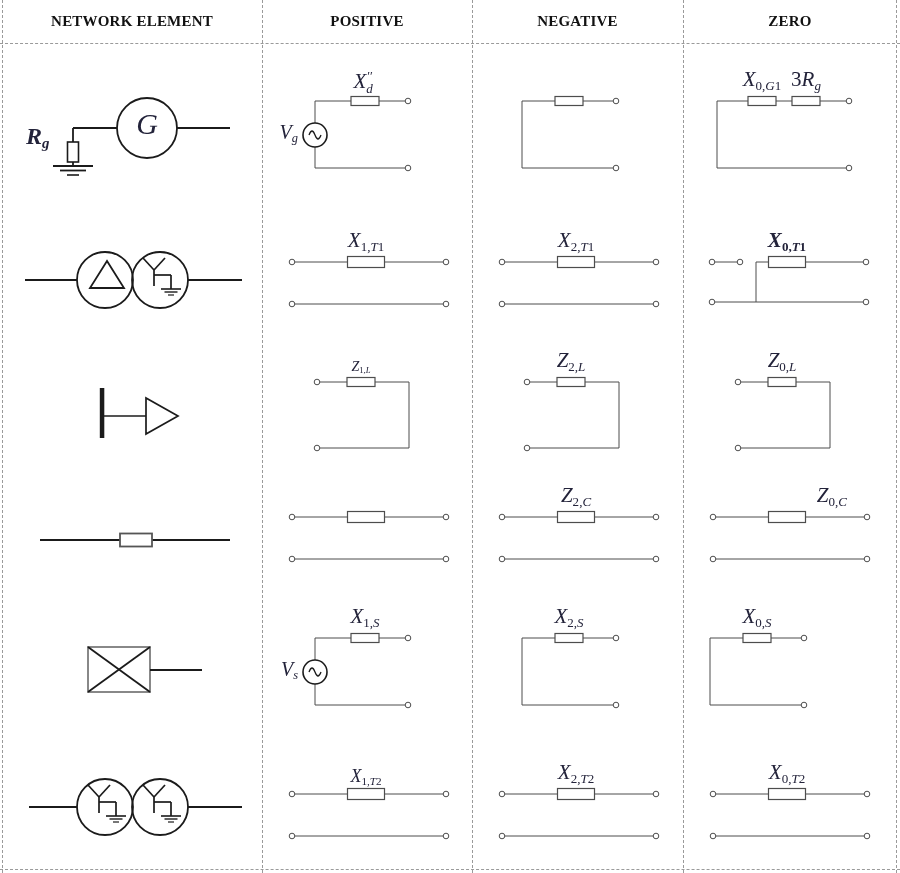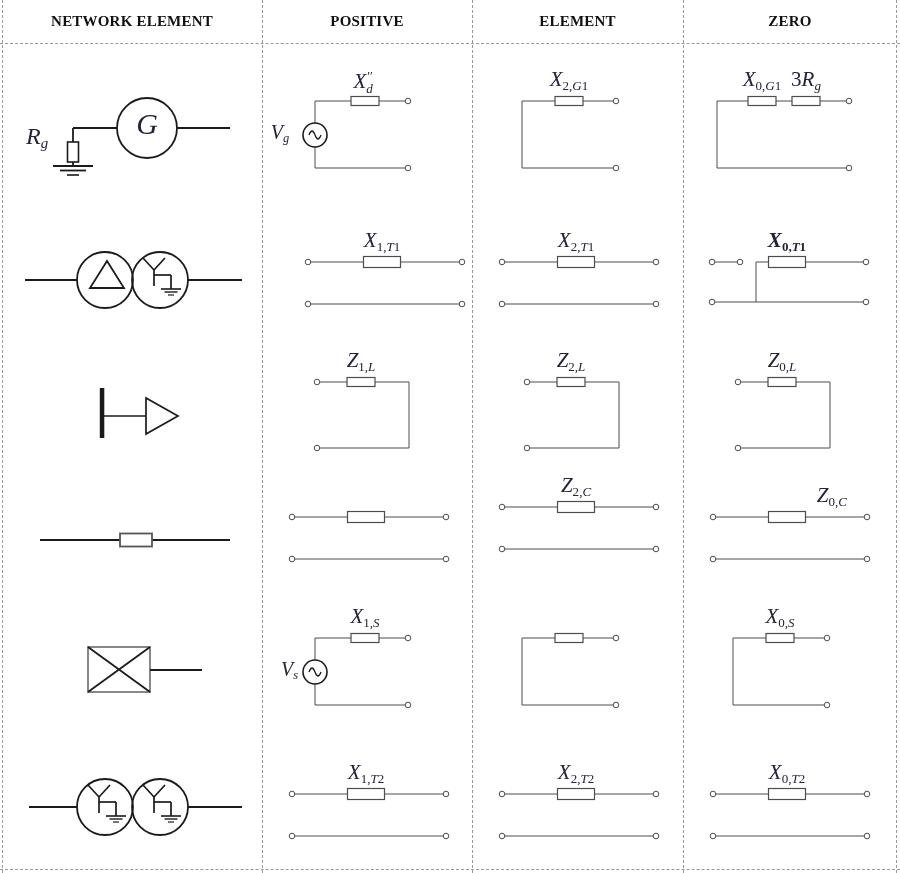--- a/index.html
+++ b/index.html
@@ -21,21 +21,21 @@
   .math .ss-sup{position:absolute;left:1px;top:-0.72em;}
   .math .ss-sub{position:absolute;left:0;top:0.3em;}
   svg{display:block;}
 </style>
 </head>
 <body>
 
 <div class="page">
   <div class="hcell" style="left:2px;width:260px;">NETWORK ELEMENT</div>
   <div class="hcell" style="left:262px;width:210px;">POSITIVE</div>
-  <div class="hcell" style="left:472px;width:211px;">ELEMENT</div>
+  <div class="hcell" style="left:472px;width:211px;">NEGATIVE</div>
   <div class="hcell" style="left:683px;width:214px;">ZERO</div>
 
   <div class="vline" style="left:2px;"></div>
   <div class="vline" style="left:262px;"></div>
   <div class="vline" style="left:472px;"></div>
   <div class="vline" style="left:683px;"></div>
   <div class="vline" style="left:896px;"></div>
   <div class="hline" style="top:43px;"></div>
   <div class="hline" style="top:869px;"></div>
 
@@ -46,47 +46,46 @@
           <line x1="175" y1="85" x2="228" y2="85" stroke="#1b1b1b" stroke-width="1.8"></line>
           <line x1="115" y1="85" x2="71" y2="85" stroke="#1b1b1b" stroke-width="1.8"></line>
           <line x1="71" y1="85" x2="71" y2="99" stroke="#1b1b1b" stroke-width="1.8"></line>
           <rect x="65.5" y="99" width="11" height="20" fill="#fff" stroke="#1b1b1b" stroke-width="1.6"></rect>
           <line x1="71" y1="119" x2="71" y2="123" stroke="#1b1b1b" stroke-width="1.8"></line>
           <line x1="51" y1="123" x2="91" y2="123" stroke="#1b1b1b" stroke-width="2"></line>
           <line x1="58" y1="127.5" x2="84" y2="127.5" stroke="#1b1b1b" stroke-width="1.8"></line>
           <line x1="65" y1="132" x2="77" y2="132" stroke="#1b1b1b" stroke-width="1.6"></line>
         </svg>
         <div class="elabel" style="left: 115px; top: 64px; width: 60px; text-align: center;"><span class="math" style="font-size: 30px;"><span class="it">G</span></span></div>
-        <div class="elabel" style="left: 24px; top: 80px;"><span class="math" style="font-size: 24px;"><span class="it">R</span><span class="subs"><span class="it">g</span></span></span></div>
+        <div class="elabel" style="left: 24px; top: 80px; font-weight: bold;"><span class="math" style="font-size: 24px;"><span class="it">R</span><span class="subs"><span class="it">g</span></span></span></div>
       </div>
       <div class="cell" style="left: 262px; top: 43px; width: 210px; height: 167px;">
         <svg width="210" height="167" viewBox="0 0 210 167">
           <line x1="53" y1="58" x2="146" y2="58" stroke="#4d4d4d" stroke-width="1"></line>
           <rect x="89" y="53.5" width="28" height="9" fill="#fff" stroke="#4d4d4d" stroke-width="1.2"></rect>
           <line x1="53" y1="58" x2="53" y2="80" stroke="#4d4d4d" stroke-width="1"></line>
           <line x1="53" y1="104" x2="53" y2="125" stroke="#4d4d4d" stroke-width="1"></line>
           <line x1="53" y1="125" x2="146" y2="125" stroke="#4d4d4d" stroke-width="1"></line>
           <circle cx="53" cy="92" r="12" fill="#fff" stroke="#1b1b1b" stroke-width="1.6"></circle>
           <path d="M 47 92 q 3 -8 6 0 q 3 8 6 0" fill="none" stroke="#1b1b1b" stroke-width="1.3"></path>
           <circle cx="146" cy="58" r="2.8" fill="#fff" stroke="#4d4d4d" stroke-width="1"></circle>
           <circle cx="146" cy="125" r="2.8" fill="#fff" stroke="#4d4d4d" stroke-width="1"></circle>
         </svg>
-        <div class="slabel" style="left: 0px; width: 36px; top: 78px; text-align: center;"><span class="math" style="font-size: 20px;"><span class="it">V</span><span class="subs"><span class="it">g</span></span></span></div>
+        <div class="slabel" style="left: 0px; width: 36px; top: 78px;"><span class="math" style="font-size: 20px;"><span class="it">V</span><span class="subs"><span class="it">g</span></span></span></div>
         <div class="clabel" style="left: 43px; width: 120px; bottom: 116px;"><span class="math" style="font-size: 21px;"><span class="it">X</span><span class="ss"><span class="ss-sup">′′</span><span class="ss-sub"><span class="it">d</span></span></span></span></div>
       </div>
       <div class="cell" style="left: 472px; top: 43px; width: 211px; height: 167px;">
         <svg width="211" height="167" viewBox="0 0 211 167">
           <line x1="50" y1="58" x2="144" y2="58" stroke="#4d4d4d" stroke-width="1"></line>
           <line x1="50" y1="58" x2="50" y2="125" stroke="#4d4d4d" stroke-width="1"></line>
           <line x1="50" y1="125" x2="144" y2="125" stroke="#4d4d4d" stroke-width="1"></line>
           <rect x="83" y="53.5" width="28" height="9" fill="#fff" stroke="#4d4d4d" stroke-width="1.2"></rect>
           <circle cx="144" cy="58" r="2.8" fill="#fff" stroke="#4d4d4d" stroke-width="1"></circle>
           <circle cx="144" cy="125" r="2.8" fill="#fff" stroke="#4d4d4d" stroke-width="1"></circle>
         </svg>
-        <div class="clabel" style="left: 37px; width: 120px; bottom: 116px;"><span class="math" style="font-size: 21px;"><span class="it">X</span><span class="subs"><span class="up">2</span><span class="up">,</span><span class="it">G</span><span class="up">1</span></span></span></div>
       </div>
       <div class="cell" style="left: 683px; top: 43px; width: 214px; height: 167px;">
         <svg width="214" height="167" viewBox="0 0 214 167">
           <line x1="34" y1="58" x2="166" y2="58" stroke="#4d4d4d" stroke-width="1"></line>
           <line x1="34" y1="58" x2="34" y2="125" stroke="#4d4d4d" stroke-width="1"></line>
           <line x1="34" y1="125" x2="166" y2="125" stroke="#4d4d4d" stroke-width="1"></line>
           <rect x="65" y="53.5" width="28" height="9" fill="#fff" stroke="#4d4d4d" stroke-width="1.2"></rect>
           <rect x="109" y="53.5" width="28" height="9" fill="#fff" stroke="#4d4d4d" stroke-width="1.2"></rect>
           <circle cx="166" cy="58" r="2.8" fill="#fff" stroke="#4d4d4d" stroke-width="1"></circle>
           <circle cx="166" cy="125" r="2.8" fill="#fff" stroke="#4d4d4d" stroke-width="1"></circle>
@@ -104,21 +103,21 @@
           <line x1="152" y1="60" x2="141" y2="48" stroke="#1b1b1b" stroke-width="1.7"></line>
           <line x1="152" y1="60" x2="163" y2="48" stroke="#1b1b1b" stroke-width="1.7"></line>
           <line x1="152" y1="60" x2="152" y2="76" stroke="#1b1b1b" stroke-width="1.7"></line>
           <line x1="152" y1="65" x2="169" y2="65" stroke="#1b1b1b" stroke-width="1.7"></line>
           <line x1="169" y1="65" x2="169" y2="79" stroke="#1b1b1b" stroke-width="1.7"></line>
           <line x1="159" y1="79" x2="179" y2="79" stroke="#1b1b1b" stroke-width="1.6"></line>
           <line x1="162.5" y1="82" x2="175.5" y2="82" stroke="#1b1b1b" stroke-width="1.4"></line>
           <line x1="166" y1="85" x2="172" y2="85" stroke="#1b1b1b" stroke-width="1.2"></line>
         </svg>
       </div>
-      <div class="cell" style="left: 278px; top: 210px; width: 210px; height: 120px;">
+      <div class="cell" style="left: 262px; top: 210px; width: 210px; height: 120px;">
         <svg width="210" height="120" viewBox="0 0 210 120">
           <line x1="30" y1="52" x2="184" y2="52" stroke="#4d4d4d" stroke-width="1"></line>
           <rect x="85.5" y="46.5" width="37" height="11" fill="#fff" stroke="#4d4d4d" stroke-width="1.2"></rect>
           <circle cx="30" cy="52" r="2.8" fill="#fff" stroke="#4d4d4d" stroke-width="1"></circle>
           <circle cx="184" cy="52" r="2.8" fill="#fff" stroke="#4d4d4d" stroke-width="1"></circle>
           <line x1="30" y1="94" x2="184" y2="94" stroke="#4d4d4d" stroke-width="1"></line>
           <circle cx="30" cy="94" r="2.8" fill="#fff" stroke="#4d4d4d" stroke-width="1"></circle>
           <circle cx="184" cy="94" r="2.8" fill="#fff" stroke="#4d4d4d" stroke-width="1"></circle>
         </svg>
         <div class="clabel" style="left: 44px; width: 120px; bottom: 75px;"><span class="math" style="font-size: 21px;"><span class="it">X</span><span class="subs"><span class="up">1</span><span class="up">,</span><span class="it">T</span><span class="up">1</span></span></span></div>
@@ -159,21 +158,21 @@
       </div>
       <div class="cell" style="left: 262px; top: 330px; width: 210px; height: 135px;">
         <svg width="210" height="135" viewBox="0 0 210 135">
           <line x1="55" y1="52" x2="147" y2="52" stroke="#4d4d4d" stroke-width="1"></line>
           <line x1="147" y1="52" x2="147" y2="118" stroke="#4d4d4d" stroke-width="1"></line>
           <line x1="55" y1="118" x2="147" y2="118" stroke="#4d4d4d" stroke-width="1"></line>
           <rect x="85" y="47.5" width="28" height="9" fill="#fff" stroke="#4d4d4d" stroke-width="1.2"></rect>
           <circle cx="55" cy="52" r="2.8" fill="#fff" stroke="#4d4d4d" stroke-width="1"></circle>
           <circle cx="55" cy="118" r="2.8" fill="#fff" stroke="#4d4d4d" stroke-width="1"></circle>
         </svg>
-        <div class="clabel" style="left: 39px; width: 120px; bottom: 90px;"><span class="math" style="font-size: 21px;"><span class="it">Z</span><span class="subs"><span class="up">1</span><span class="up">,</span><span class="it">L</span></span></span></div>
+        <div class="clabel" style="left: 39px; width: 120px; bottom: 90px;"><span class="math" style="font-size: 14px;"><span class="it">Z</span><span class="subs"><span class="up">1</span><span class="up">,</span><span class="it">L</span></span></span></div>
       </div>
       <div class="cell" style="left: 472px; top: 330px; width: 211px; height: 135px;">
         <svg width="211" height="135" viewBox="0 0 211 135">
           <line x1="55" y1="52" x2="147" y2="52" stroke="#4d4d4d" stroke-width="1"></line>
           <line x1="147" y1="52" x2="147" y2="118" stroke="#4d4d4d" stroke-width="1"></line>
           <line x1="55" y1="118" x2="147" y2="118" stroke="#4d4d4d" stroke-width="1"></line>
           <rect x="85" y="47.5" width="28" height="9" fill="#fff" stroke="#4d4d4d" stroke-width="1.2"></rect>
           <circle cx="55" cy="52" r="2.8" fill="#fff" stroke="#4d4d4d" stroke-width="1"></circle>
           <circle cx="55" cy="118" r="2.8" fill="#fff" stroke="#4d4d4d" stroke-width="1"></circle>
         </svg>
@@ -200,21 +199,21 @@
         <svg width="210" height="120" viewBox="0 0 210 120">
           <line x1="30" y1="52" x2="184" y2="52" stroke="#4d4d4d" stroke-width="1"></line>
           <rect x="85.5" y="46.5" width="37" height="11" fill="#fff" stroke="#4d4d4d" stroke-width="1.2"></rect>
           <circle cx="30" cy="52" r="2.8" fill="#fff" stroke="#4d4d4d" stroke-width="1"></circle>
           <circle cx="184" cy="52" r="2.8" fill="#fff" stroke="#4d4d4d" stroke-width="1"></circle>
           <line x1="30" y1="94" x2="184" y2="94" stroke="#4d4d4d" stroke-width="1"></line>
           <circle cx="30" cy="94" r="2.8" fill="#fff" stroke="#4d4d4d" stroke-width="1"></circle>
           <circle cx="184" cy="94" r="2.8" fill="#fff" stroke="#4d4d4d" stroke-width="1"></circle>
         </svg>
       </div>
-      <div class="cell" style="left: 472px; top: 455px; width: 211px; height: 120px;">
+      <div class="cell" style="left: 472px; top: 465px; width: 211px; height: 120px;">
         <svg width="211" height="120" viewBox="0 0 211 120">
           <line x1="30" y1="52" x2="184" y2="52" stroke="#4d4d4d" stroke-width="1"></line>
           <rect x="85.5" y="46.5" width="37" height="11" fill="#fff" stroke="#4d4d4d" stroke-width="1.2"></rect>
           <circle cx="30" cy="52" r="2.8" fill="#fff" stroke="#4d4d4d" stroke-width="1"></circle>
           <circle cx="184" cy="52" r="2.8" fill="#fff" stroke="#4d4d4d" stroke-width="1"></circle>
           <line x1="30" y1="94" x2="184" y2="94" stroke="#4d4d4d" stroke-width="1"></line>
           <circle cx="30" cy="94" r="2.8" fill="#fff" stroke="#4d4d4d" stroke-width="1"></circle>
           <circle cx="184" cy="94" r="2.8" fill="#fff" stroke="#4d4d4d" stroke-width="1"></circle>
         </svg>
         <div class="clabel" style="left: 44px; width: 120px; bottom: 75px;"><span class="math" style="font-size: 21px;"><span class="it">Z</span><span class="subs"><span class="up">2</span><span class="up">,</span><span class="it">C</span></span></span></div>
@@ -256,22 +255,23 @@
       </div>
       <div class="cell" style="left: 472px; top: 585px; width: 211px; height: 150px;">
         <svg width="211" height="150" viewBox="0 0 211 150">
           <line x1="50" y1="53" x2="144" y2="53" stroke="#4d4d4d" stroke-width="1"></line>
           <line x1="50" y1="53" x2="50" y2="120" stroke="#4d4d4d" stroke-width="1"></line>
           <line x1="50" y1="120" x2="144" y2="120" stroke="#4d4d4d" stroke-width="1"></line>
           <rect x="83" y="48.5" width="28" height="9" fill="#fff" stroke="#4d4d4d" stroke-width="1.2"></rect>
           <circle cx="144" cy="53" r="2.8" fill="#fff" stroke="#4d4d4d" stroke-width="1"></circle>
           <circle cx="144" cy="120" r="2.8" fill="#fff" stroke="#4d4d4d" stroke-width="1"></circle>
         </svg>
-      </div>
-      <div class="cell" style="left: 683px; top: 585px; width: 214px; height: 150px;">
+        <div class="clabel" style="left: 37px; width: 120px; bottom: 104px;"><span class="math" style="font-size: 21px;"><span class="it">X</span><span class="subs"><span class="up">2</span><span class="up">,</span><span class="it">S</span></span></span></div>
+      </div>
+      <div class="cell" style="left: 660px; top: 585px; width: 214px; height: 150px;">
         <svg width="214" height="150" viewBox="0 0 214 150">
           <line x1="50" y1="53" x2="144" y2="53" stroke="#4d4d4d" stroke-width="1"></line>
           <line x1="50" y1="53" x2="50" y2="120" stroke="#4d4d4d" stroke-width="1"></line>
           <line x1="50" y1="120" x2="144" y2="120" stroke="#4d4d4d" stroke-width="1"></line>
           <rect x="83" y="48.5" width="28" height="9" fill="#fff" stroke="#4d4d4d" stroke-width="1.2"></rect>
           <circle cx="144" cy="53" r="2.8" fill="#fff" stroke="#4d4d4d" stroke-width="1"></circle>
           <circle cx="144" cy="120" r="2.8" fill="#fff" stroke="#4d4d4d" stroke-width="1"></circle>
         </svg>
         <div class="clabel" style="left: 37px; width: 120px; bottom: 104px;"><span class="math" style="font-size: 21px;"><span class="it">X</span><span class="subs"><span class="up">0</span><span class="up">,</span><span class="it">S</span></span></span></div>
       </div>
@@ -302,21 +302,21 @@
       <div class="cell" style="left: 262px; top: 735px; width: 210px; height: 138px;">
         <svg width="210" height="138" viewBox="0 0 210 138">
           <line x1="30" y1="59" x2="184" y2="59" stroke="#4d4d4d" stroke-width="1"></line>
           <rect x="85.5" y="53.5" width="37" height="11" fill="#fff" stroke="#4d4d4d" stroke-width="1.2"></rect>
           <circle cx="30" cy="59" r="2.8" fill="#fff" stroke="#4d4d4d" stroke-width="1"></circle>
           <circle cx="184" cy="59" r="2.8" fill="#fff" stroke="#4d4d4d" stroke-width="1"></circle>
           <line x1="30" y1="101" x2="184" y2="101" stroke="#4d4d4d" stroke-width="1"></line>
           <circle cx="30" cy="101" r="2.8" fill="#fff" stroke="#4d4d4d" stroke-width="1"></circle>
           <circle cx="184" cy="101" r="2.8" fill="#fff" stroke="#4d4d4d" stroke-width="1"></circle>
         </svg>
-        <div class="clabel" style="left: 44px; width: 120px; bottom: 86px;"><span class="math" style="font-size: 21px;"><span class="it">X</span><span class="subs"><span class="up">1</span><span class="up">,</span><span class="it">T</span><span class="up">2</span></span></span></div>
+        <div class="clabel" style="left: 44px; width: 120px; bottom: 86px;"><span class="math" style="font-size: 18px;"><span class="it">X</span><span class="subs"><span class="up">1</span><span class="up">,</span><span class="it">T</span><span class="up">2</span></span></span></div>
       </div>
       <div class="cell" style="left: 472px; top: 735px; width: 211px; height: 138px;">
         <svg width="211" height="138" viewBox="0 0 211 138">
           <line x1="30" y1="59" x2="184" y2="59" stroke="#4d4d4d" stroke-width="1"></line>
           <rect x="85.5" y="53.5" width="37" height="11" fill="#fff" stroke="#4d4d4d" stroke-width="1.2"></rect>
           <circle cx="30" cy="59" r="2.8" fill="#fff" stroke="#4d4d4d" stroke-width="1"></circle>
           <circle cx="184" cy="59" r="2.8" fill="#fff" stroke="#4d4d4d" stroke-width="1"></circle>
           <line x1="30" y1="101" x2="184" y2="101" stroke="#4d4d4d" stroke-width="1"></line>
           <circle cx="30" cy="101" r="2.8" fill="#fff" stroke="#4d4d4d" stroke-width="1"></circle>
           <circle cx="184" cy="101" r="2.8" fill="#fff" stroke="#4d4d4d" stroke-width="1"></circle>

